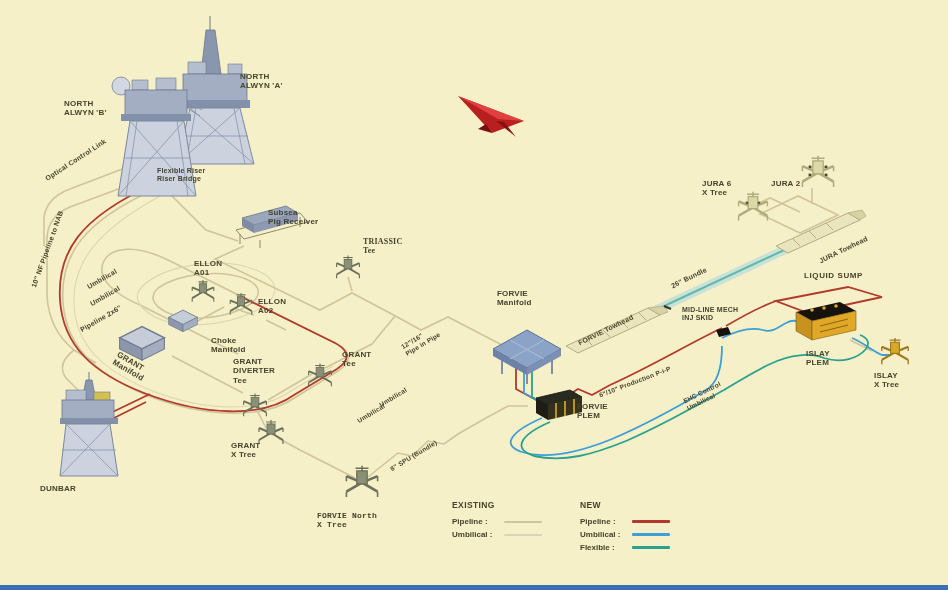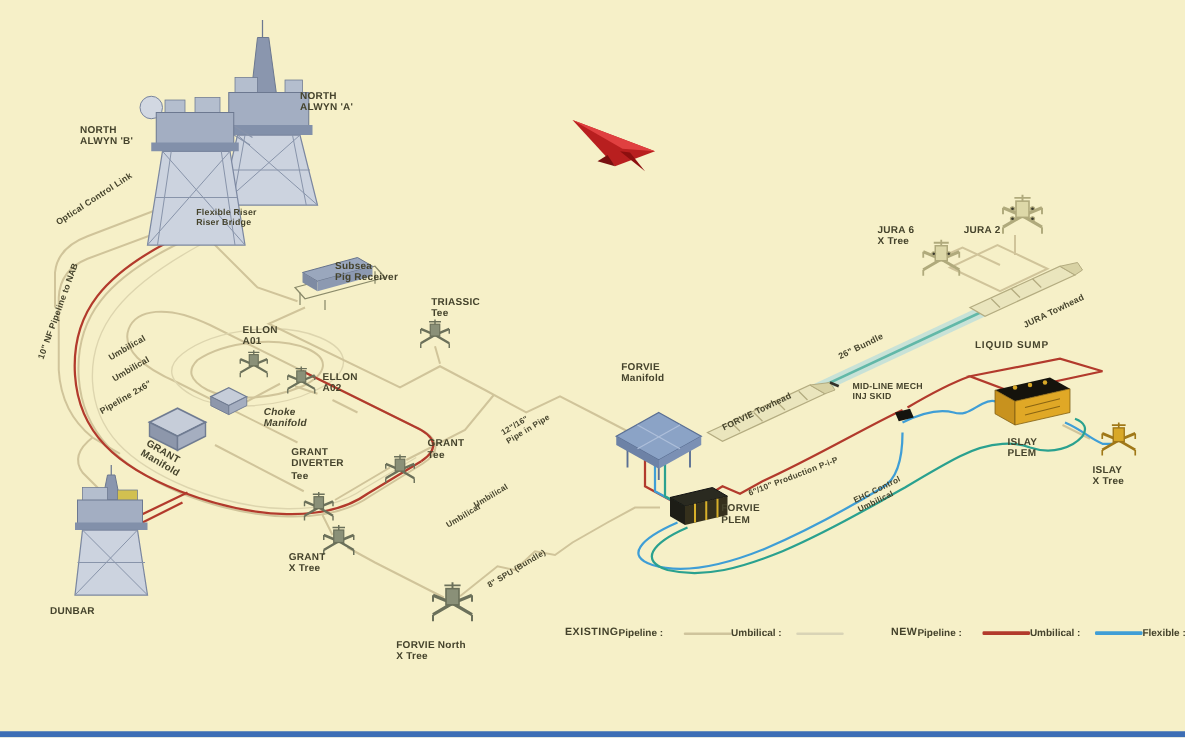--- a/index.html
+++ b/index.html
@@ -20,21 +20,21 @@
   .bundlecore{stroke:#62b8a8;stroke-width:2;fill:none;}
   .jacket{fill:#ccd3df;stroke:#7b87a0;stroke-width:1;}
   .lat{stroke:#8894aa;stroke-width:.8;fill:none;}
   .deck{fill:#a3aec2;stroke:#6c7890;stroke-width:.8;}
   .deck2{fill:#8290aa;}
   .mod{fill:#b4bece;stroke:#6c7890;stroke-width:.6;}
   .treedark{stroke:#6b705a;fill:#8a9078;}
   .treepale{stroke:#b0aa7c;fill:#ddd8a8;}
   .treegold{stroke:#a07818;fill:#d8a828;}
   #legend{position:absolute;left:452px;top:500px;width:268px;display:flex;gap:38px;}
-  .legcol{display:flex;flex-direction:row;}
+  .legcol{display:flex;flex-direction:column;}
   .legtitle{font-weight:bold;font-size:8.5px;color:#45432c;margin-bottom:5px;letter-spacing:.4px;}
   .legrow{display:flex;align-items:center;height:13px;}
   .leglab{font-weight:bold;font-size:8px;color:#45432c;width:52px;}
   .legswatch{display:inline-block;width:38px;height:3px;border-radius:1px;}
   .thin{height:2px;}
 </style>
 </head>
 <body>
 
 <div id="stage">
@@ -239,64 +239,64 @@
 <div class="lbl" style="left:64px;top:99px;">NORTH
 ALWYN 'B'</div>
 <div class="lbl" style="left:240px;top:72px;">NORTH
 ALWYN 'A'</div>
 <div class="lbl sm rot" style="left:44px;top:176px;transform:rotate(-33deg);">Optical Control Link</div>
 <div class="lbl sm" style="left:157px;top:167px;">Flexible Riser
 Riser Bridge</div>
 <div class="lbl sm rot" style="left:30px;top:286px;transform:rotate(-70deg);">10" NF Pipeline to NAB</div>
 <div class="lbl" style="left:268px;top:208px;">Subsea
 Pig Receiver</div>
-<div class="lbl" style="left:345px;top:237px;">TRIASSIC
+<div class="lbl" style="left:363px;top:237px;font-family:Liberation Serif, serif;">TRIASSIC
 Tee</div>
 <div class="lbl" style="left:194px;top:259px;">ELLON
 A01</div>
 <div class="lbl" style="left:258px;top:297px;">ELLON
 A02</div>
-<div class="lbl" style="left:211px;top:325px;font-style:italic;">Choke
+<div class="lbl" style="left:211px;top:336px;">Choke
 Manifold</div>
 <div class="lbl sm rot" style="left:86px;top:284px;transform:rotate(-30deg);">Umbilical</div>
 <div class="lbl sm rot" style="left:89px;top:301px;transform:rotate(-30deg);">Umbilical</div>
 <div class="lbl sm rot" style="left:79px;top:327px;transform:rotate(-30deg);">Pipeline 2x6"</div>
 <div class="lbl rot" style="left:120px;top:350px;transform:rotate(30deg);">GRANT
 Manifold</div>
 <div class="lbl" style="left:233px;top:357px;">GRANT
 DIVERTER
 Tee</div>
 <div class="lbl" style="left:342px;top:350px;">GRANT
 Tee</div>
 <div class="lbl" style="left:231px;top:441px;">GRANT
 X Tree</div>
 <div class="lbl" style="left:40px;top:484px;">DUNBAR</div>
 <div class="lbl xs rot" style="left:400px;top:344px;transform:rotate(-31deg);">12"/16"
 Pipe in Pipe</div>
 <div class="lbl xs rot" style="left:378px;top:402px;transform:rotate(-31deg);">Umbilical</div>
 <div class="lbl xs rot" style="left:356px;top:418px;transform:rotate(-31deg);">Umbilical</div>
 <div class="lbl xs rot" style="left:389px;top:466px;transform:rotate(-31deg);">8" SPU (Bundle)</div>
-<div class="lbl" style="left:317px;top:511px;">FORVIE North
+<div class="lbl" style="left:317px;top:511px;font-family:Liberation Mono, monospace;">FORVIE North
 X Tree</div>
 <div class="lbl" style="left:497px;top:289px;">FORVIE
 Manifold</div>
 <div class="lbl sm rot" style="left:577px;top:340px;transform:rotate(-26deg);">FORVIE Towhead</div>
 <div class="lbl" style="left:577px;top:402px;">FORVIE
 PLEM</div>
 <div class="lbl sm rot" style="left:670px;top:283px;transform:rotate(-26deg);">26" Bundle</div>
 <div class="lbl sm rot" style="left:818px;top:258px;transform:rotate(-26deg);">JURA Towhead</div>
 <div class="lbl" style="left:702px;top:179px;">JURA 6
 X Tree</div>
 <div class="lbl" style="left:771px;top:139px;margin-top:40px;">JURA 2</div>
 <div class="lbl xs rot" style="left:598px;top:392px;transform:rotate(-21deg);">6"/10" Production P-i-P</div>
 <div class="lbl xs rot" style="left:682px;top:398px;transform:rotate(-26deg);">EHC Control
 Umbilical</div>
 <div class="lbl sm" style="left:682px;top:306px;">MID-LINE MECH
 INJ SKID</div>
-<div class="lbl" style="left:780px;top:271px;letter-spacing:.6px;">LIQUID SUMP</div>
+<div class="lbl" style="left:804px;top:271px;letter-spacing:.6px;">LIQUID SUMP</div>
 <div class="lbl" style="left:806px;top:349px;">ISLAY
 PLEM</div>
 <div class="lbl" style="left:874px;top:371px;">ISLAY
 X Tree</div>
 
 <div id="legend">
   <div class="legcol">
     <div class="legtitle">EXISTING</div>
     <div class="legrow">
       <span class="leglab">Pipeline :</span>

